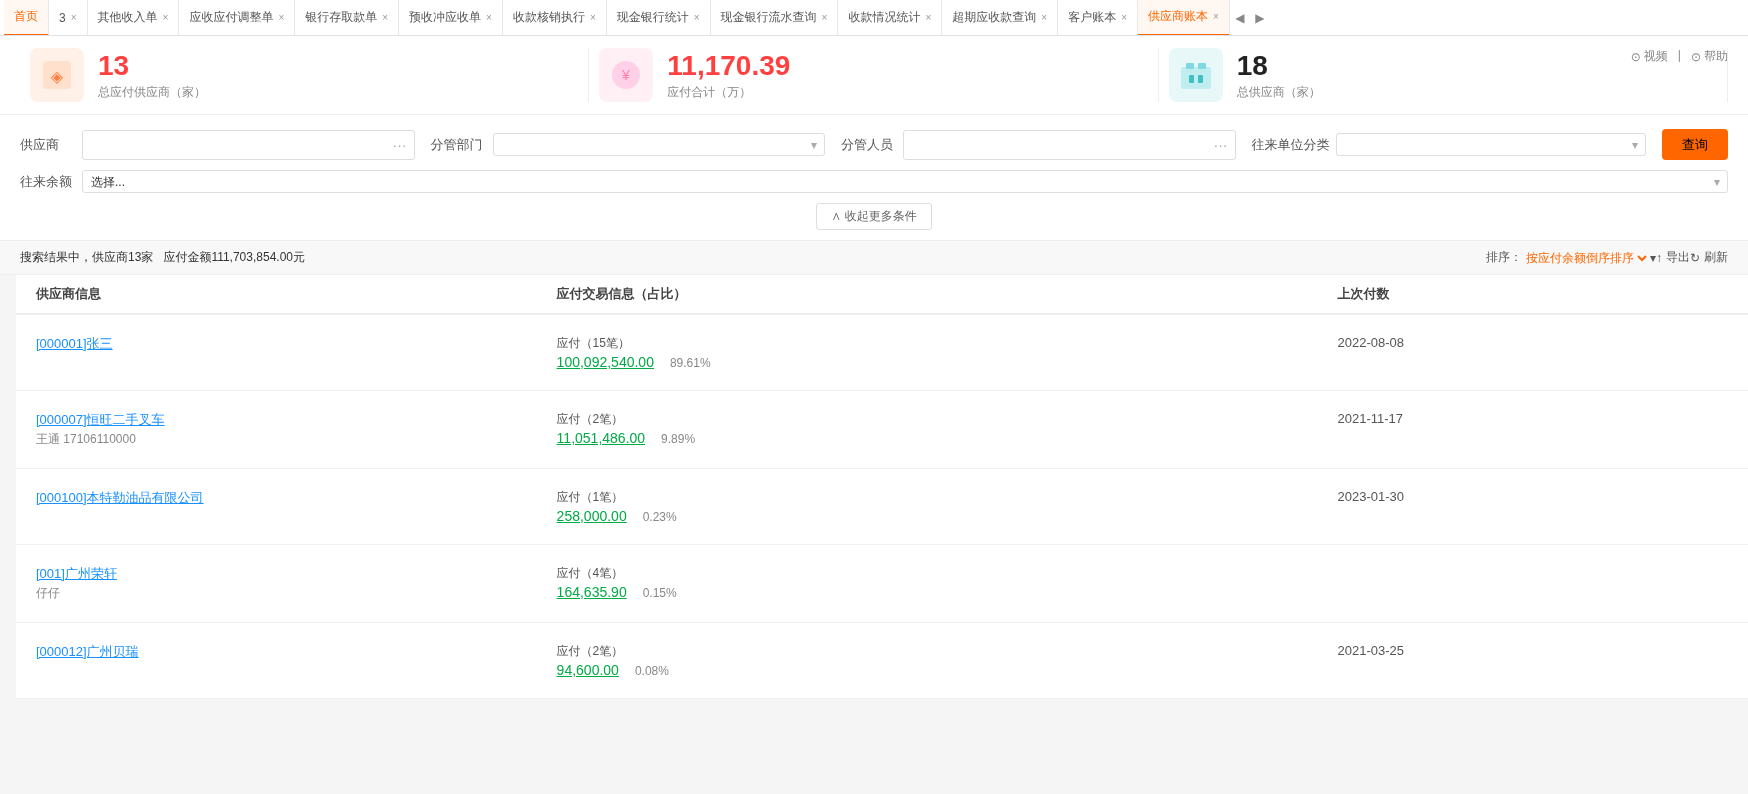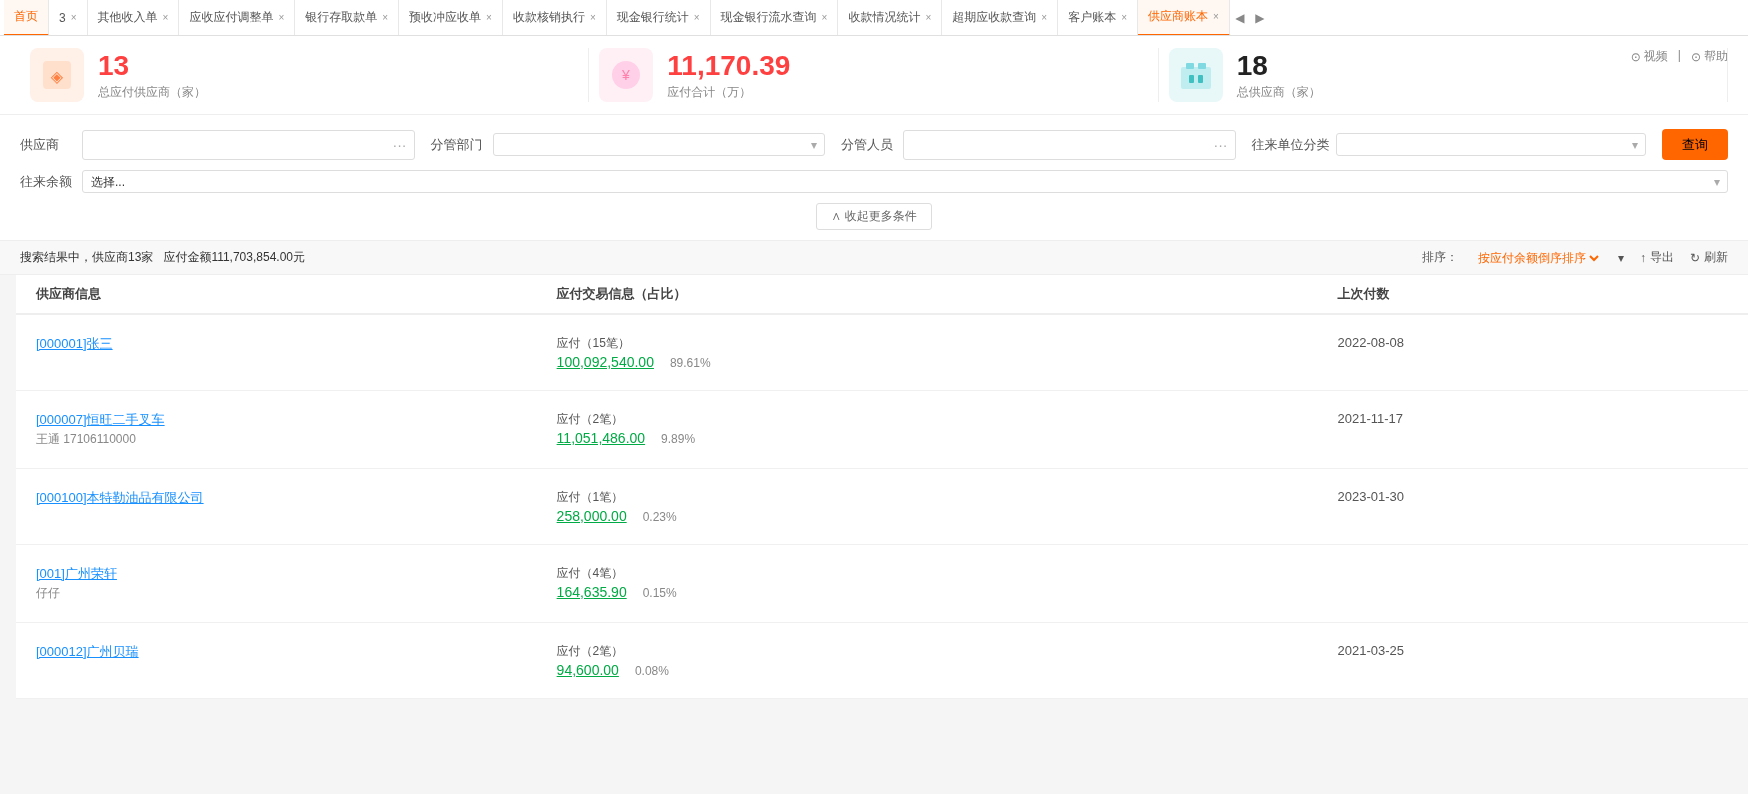--- a/index.html
+++ b/index.html
@@ -204,21 +204,20 @@
       display: flex;
       align-items: center;
       justify-content: space-between;
       border-bottom: 1px solid #eee;
     }
     .results-info { font-size: 12px; color: #555; }
     .results-info span { color: #333; }
     .results-actions {
       display: flex;
       align-items: center;
-      gap: 16px;
       font-size: 12px;
       color: #555;
     }
     .sort-label { color: #555; }
     .sort-select {
       border: none;
       background: transparent;
       font-size: 12px;
       color: #ff6600;
       cursor: pointer;

